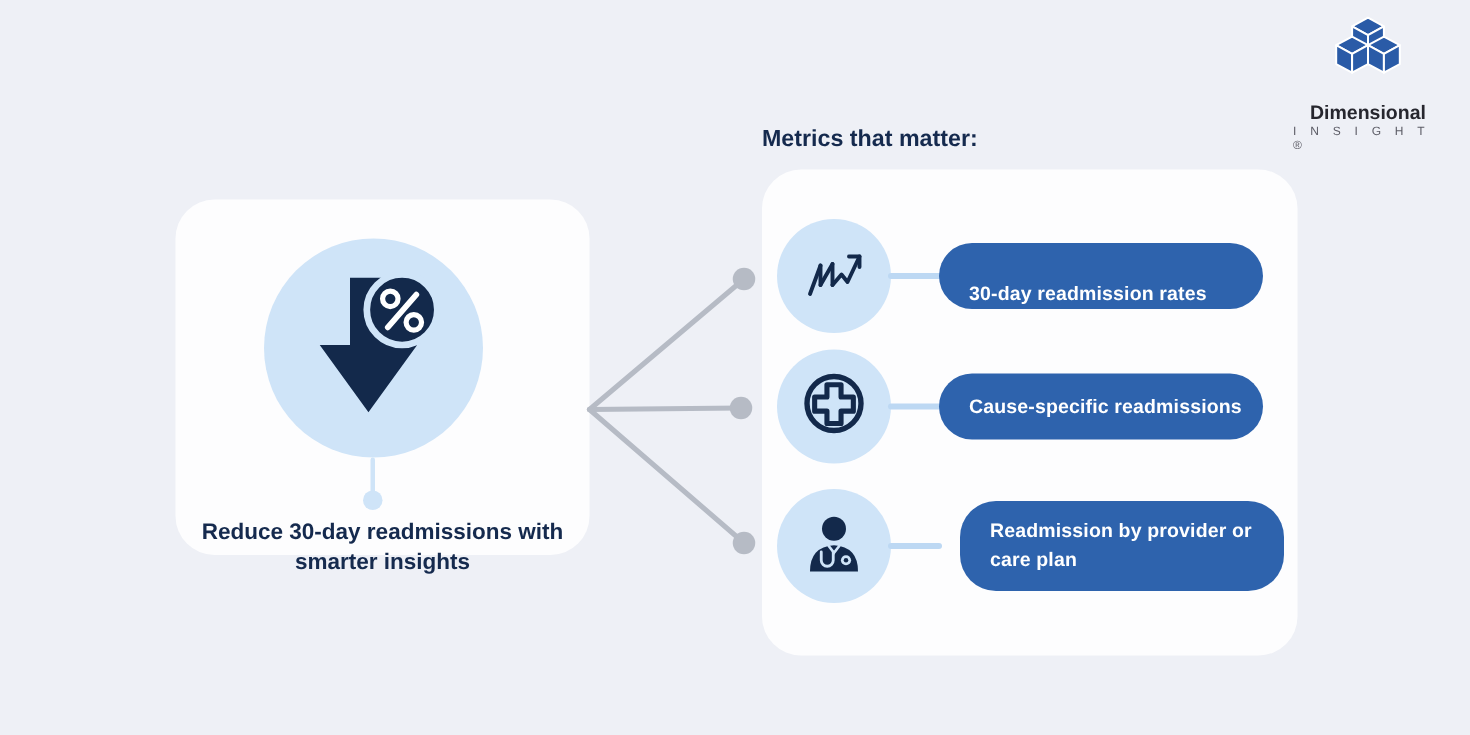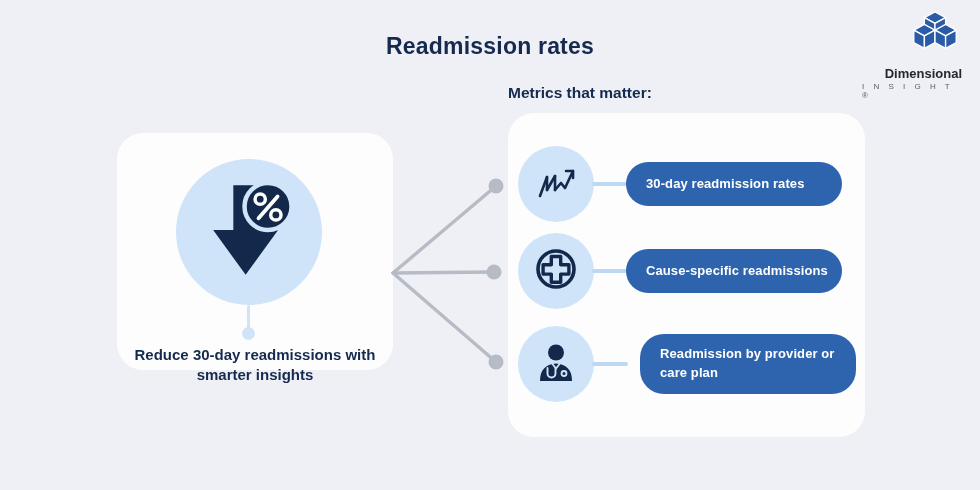--- a/index.html
+++ b/index.html
@@ -12,21 +12,21 @@
   .stage{position:absolute;inset:0;width:980px;height:490px;}
 
   
   .page-title{
     position:absolute;left:0;top:33px;width:980px;
     text-align:center;font-size:23px;font-weight:bold;
     color:#152a4e;letter-spacing:.2px;
   }
   .logo{
     position:absolute;right:18px;top:8px;width:100px;
-    display:flex;flex-direction:column;align-items:flex-end;
+    display:flex;flex-direction:column;align-items:center;
   }
   .logo-cubes{width:54px;height:52px;}
   .logo-name{font-size:13px;font-weight:bold;color:#26262e;margin-top:2px;}
   .logo-sub{font-size:8px;color:#5c5c66;letter-spacing:3.5px;margin-top:1px;}
 
   
   .left-card{
     position:absolute;left:117px;top:133px;width:276px;height:237px;
     background:#fdfdfe;border-radius:26px;
   }
@@ -69,39 +69,38 @@
     position:absolute;left:84px;width:36px;height:4px;background:#bdd8f3;border-radius:2px;
   }
   .metric-pill{
     position:absolute;left:118px;width:216px;background:#2e63ad;
     border-radius:24px;display:flex;align-items:center;
     box-sizing:border-box;padding-left:20px;padding-right:8px;
   }
   .metric-pill .pill-label{
     color:#ffffff;font-size:13px;font-weight:bold;line-height:1.45;letter-spacing:.1px;
   }
-  .row1-circle{top:33px;}  .row1-link{top:69px;}  .row1-pill{top:49px;height:44px;}
+  .row1-circle{top:33px;}  .row1-link{top:69px;}  .row1-pill{top:49px;height:44px;align-items:flex-end;}
   .row2-circle{top:120px;} .row2-link{top:156px;} .row2-pill{top:136px;height:44px;}
   .row3-circle{top:213px;} .row3-link{top:249px;} .row3-pill{top:221px;height:60px;margin-left:14px;}
 
   
   .site-pill{
     position:absolute;left:14px;top:453px;width:146px;height:28px;
     background:#ee0e8c;border-radius:15px;
     display:flex;align-items:center;justify-content:center;
     color:#ffffff;font-size:13px;font-weight:bold;letter-spacing:.4px;
     cursor:pointer;
   }
 </style>
 </head>
 <body>
 
 <div class="stage">
 
-  <div class="page-title">Readmission rates</div>
 
   <div class="logo">
     <span>
       <svg class="logo-cubes" viewBox="0 0 56 52">
         <g fill="#2a5ba7" stroke="#ffffff" stroke-width="1.4" stroke-linejoin="round">
 
           <path d="M17 9 L28 3 L39 9 L28 15 Z"></path>
           <path d="M17 9 L28 15 L28 28 L17 22 Z"></path>
           <path d="M39 9 L28 15 L28 28 L39 22 Z"></path>
 

